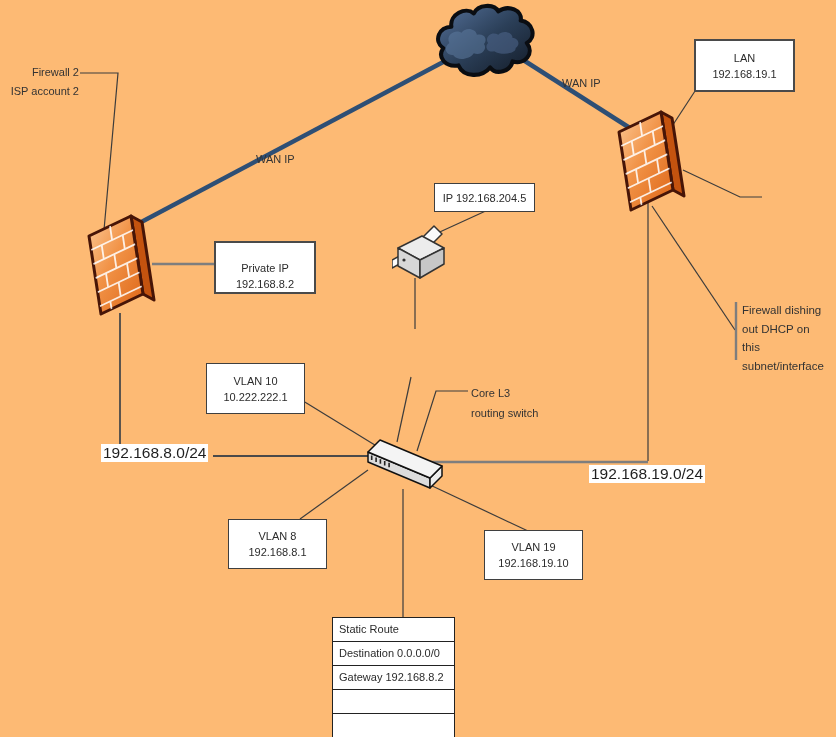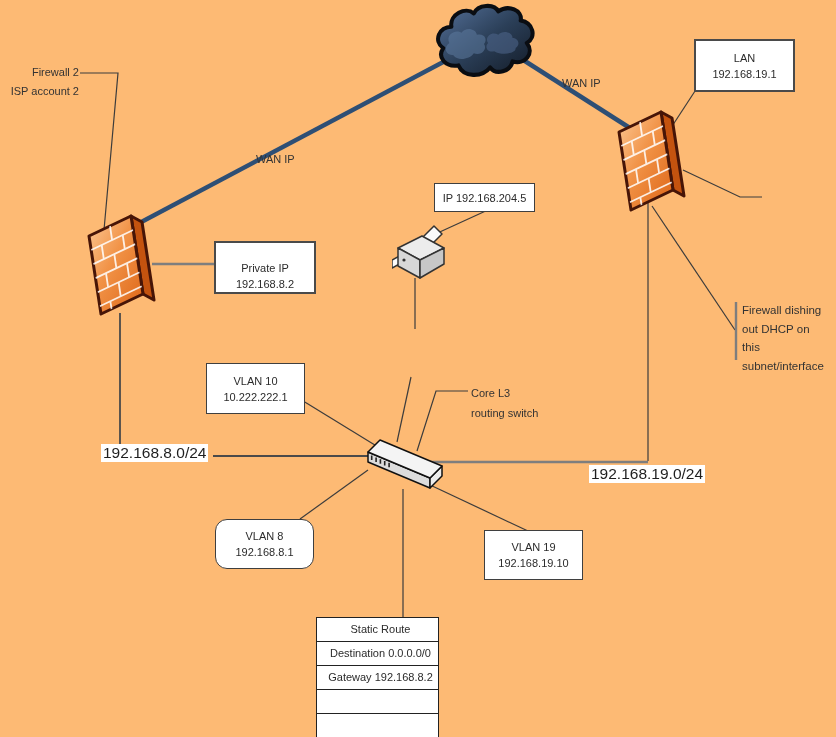--- a/index.html
+++ b/index.html
@@ -9,22 +9,22 @@
   .abs{position:absolute;}
   .node-box{position:absolute;background:#fff;border:1.6px solid #3f3f3f;
             display:flex;flex-direction:column;justify-content:center;align-items:center;
             font-size:11px;line-height:16px;text-align:center;color:#2b2b2b;}
   .node-box.thick{border:2px solid #4a4a4a;}
   .txt{position:absolute;font-size:11px;line-height:19px;color:#333;white-space:nowrap;}
   .txt.right{text-align:right;}
   .subnet{position:absolute;font-size:15.5px;color:#1f1f1f;background:#fff;
           padding:0 2px;white-space:nowrap;}
   .note{position:absolute;font-size:11.5px;line-height:18.5px;color:#333;}
-  #route-table{position:absolute;left:316px;top:617px;width:121px;border:1.2px solid #222;
-               background:#fff;text-align:center;}
+  #route-table{position:absolute;left:332px;top:617px;width:121px;border:1.2px solid #222;
+               background:#fff;}
   .route-row{height:23px;line-height:23px;font-size:11px;padding-left:6px;color:#2b2b2b;
              border-bottom:1.1px solid #222;overflow:hidden;}
   .route-row:last-child{border-bottom:none;}
 </style>
 </head>
 <body>
 
 <div id="stage">
 
   <svg class="layer" width="836" height="737">
@@ -186,21 +186,21 @@
   <div class="node-box" style="left:434px;top:183px;width:99px;height:27px;text-align:right;">
     <span>IP 192.168.204.5</span>
   </div>
 
 
   <div class="node-box" style="left:206px;top:363px;width:97px;height:49px;">
     <span>VLAN 10</span>
     <span>10.222.222.1</span>
   </div>
 
-  <div class="node-box" style="left:215px;top:519px;width:97px;height:48px;border-radius:12px;">
+  <div class="node-box" style="left:228px;top:519px;width:97px;height:48px;">
     <span>VLAN 8</span>
     <span>192.168.8.1</span>
   </div>
 
   <div class="node-box" style="left:484px;top:530px;width:97px;height:48px;">
     <span>VLAN 19</span>
     <span>192.168.19.10</span>
   </div>
 
   <div class="txt right" style="left:2px;top:63px;width:77px;">

